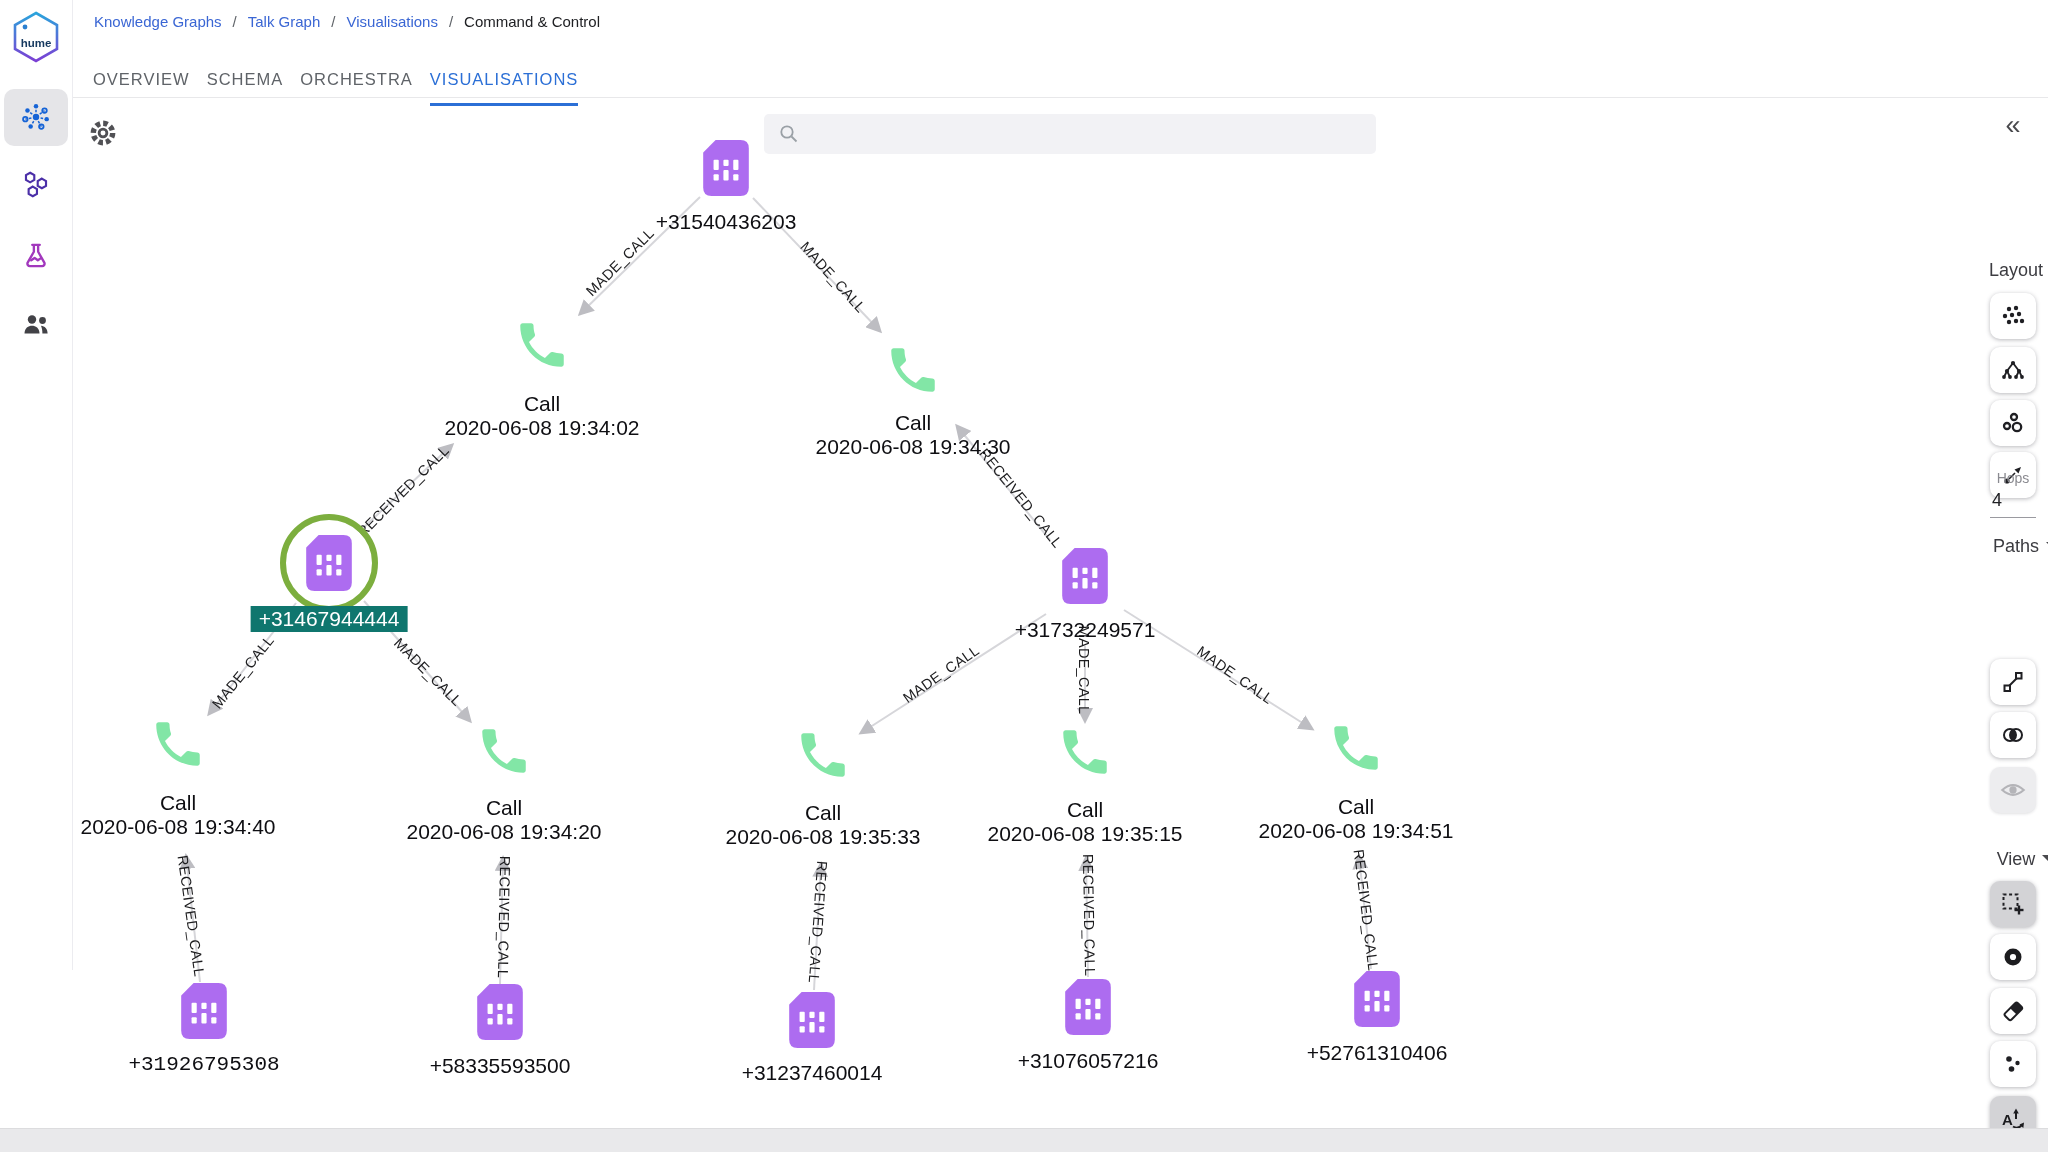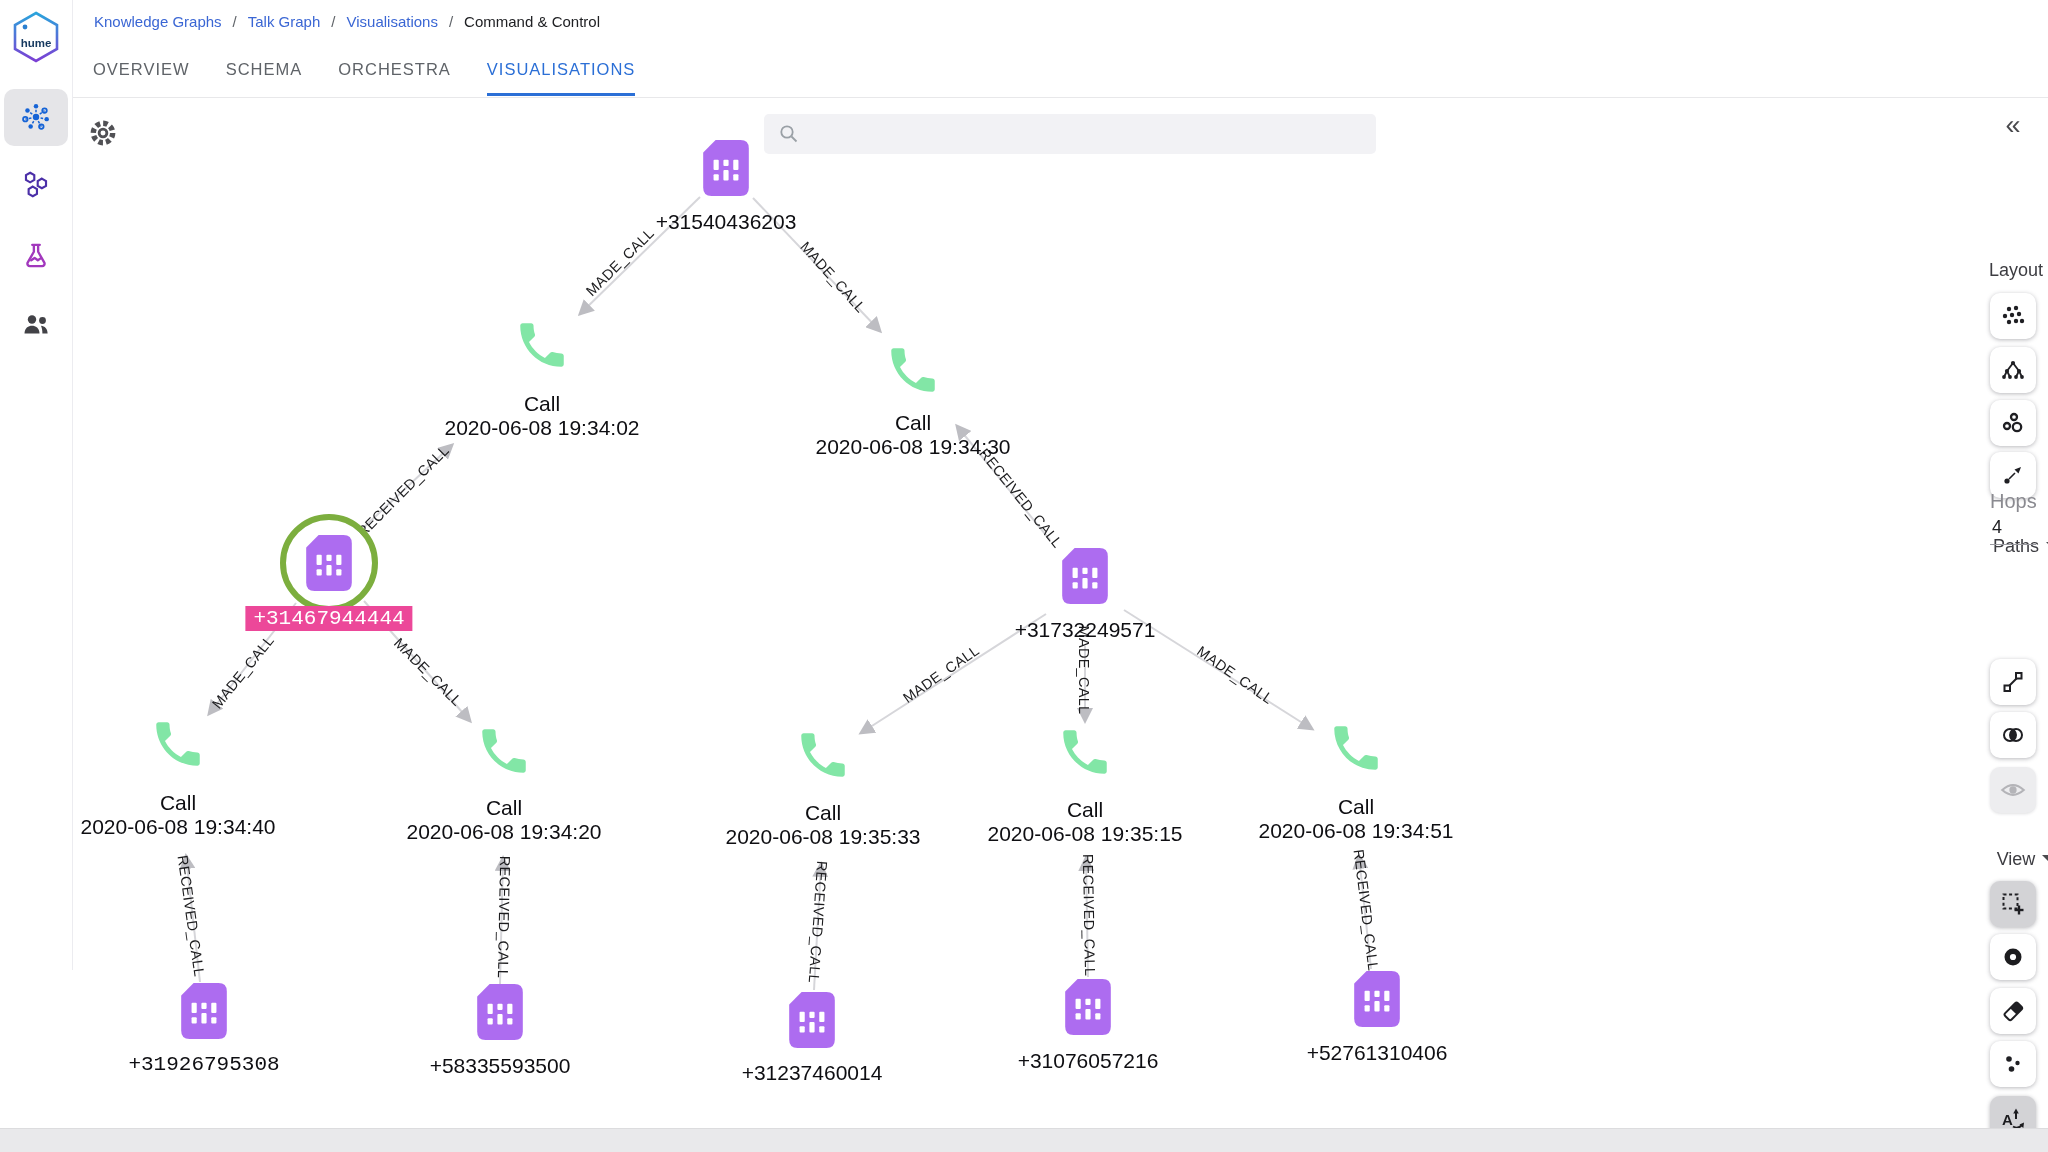--- a/index.html
+++ b/index.html
@@ -10,21 +10,21 @@
            border-right:1px solid #ececf0;z-index:3;}
   .side-active-bg{position:absolute;left:4px;top:89px;width:64px;height:57px;
                   background:#e5e5e8;border-radius:10px;}
   .side-item{position:absolute;left:0;width:72px;display:flex;justify-content:center;cursor:pointer;}
   
   .breadcrumb{position:absolute;left:94px;top:8px;height:26px;display:flex;align-items:center;
               font-size:15px;z-index:3;}
   .crumb-link{color:#3a66d4;cursor:pointer;}
   .crumb-sep{color:#5f6368;margin:0 11px;}
   .crumb-current{color:#202124;font-weight:500;}
-  .tabs{position:absolute;left:93px;top:45px;display:flex;gap:36px;z-index:3;}
+  .tabs{position:absolute;left:93px;top:55px;display:flex;gap:17px;z-index:3;}
   .tab{height:48px;display:flex;align-items:center;font-size:16.5px;font-weight:500;
        letter-spacing:1px;color:#5f6368;border-bottom:3px solid transparent;cursor:pointer;}
   .tab.active{color:#2b6fd6;border-bottom-color:#2b6fd6;}
   .header-hairline{position:absolute;left:72px;top:97px;right:0;height:1px;background:#e8e8ea;z-index:2;}
   .gear{position:absolute;left:89px;top:119px;z-index:3;cursor:pointer;}
   .searchbar{position:absolute;left:764px;top:114px;width:612px;height:40px;background:#f2f2f5;
              border-radius:5px;display:flex;align-items:center;padding-left:14px;box-sizing:border-box;z-index:3;}
   .searchbar input{border:none;outline:none;background:transparent;font-size:16px;flex:1;
                    font-family:"Liberation Sans","DejaVu Sans",sans-serif;margin-left:10px;}
   
@@ -33,21 +33,21 @@
             color:#4a4a4e;cursor:pointer;line-height:1;}
   .ptitle{position:absolute;width:100%;display:flex;justify-content:center;align-items:center;
           gap:7px;font-size:18px;color:#3c3c41;margin-left:11px;}
   .tri{width:0;height:0;border-top:9px solid #4a4a4e;border-left:9px solid transparent;cursor:pointer;}
   .pbtn{position:absolute;left:50%;transform:translateX(-50%);width:46px;height:46px;background:#fff;
         border-radius:10px;box-shadow:0 1px 4px rgba(50,50,60,.35);display:flex;align-items:center;
         justify-content:center;cursor:pointer;}
   .pbtn.active{background:#d3d3d6;}
   .pbtn.disabled{background:#ededef;box-shadow:0 1px 3px rgba(50,50,60,.15);cursor:default;}
   .hops{position:absolute;top:372px;left:50%;transform:translateX(-50%);width:46px;}
-  .hops .hlabel{font-size:20px;color:#8a8a90;text-align:center;margin-top:20px;}
+  .hops .hlabel{font-size:14px;color:#8a8a90;text-align:center;}
   .hops .hvalue{font-size:18px;color:#202124;border-bottom:1px solid #9a9aa0;padding:4px 2px 6px 2px;}
   
   #canvas{position:absolute;left:0;top:0;width:2048px;height:1152px;z-index:1;}
   .edge-label{position:absolute;font-size:14.5px;color:#1c1c1e;white-space:nowrap;
               transform:translate(-50%,-50%) rotate(var(--r));letter-spacing:.3px;}
   .node-icon{position:absolute;cursor:pointer;}
   .ring{position:absolute;width:86px;height:86px;border:6px solid #7aa93a;border-radius:50%;}
   .nlabel{position:absolute;transform:translateX(-50%);font-size:21px;color:#0e0e12;
           white-space:nowrap;text-align:center;cursor:pointer;}
   .nlabel.selected{background:#7cae3e;color:#fff;padding:1px 8px;}
@@ -112,21 +112,21 @@
 <path d="M12 0 H36 Q44 0 44 8 V46 Q44 54 36 54 H8 Q0 54 0 46 V12 Z" fill="#ad6cf0"></path>
 <g fill="#fff">
           <rect x="10" y="19" width="5" height="10" rx="1"></rect>
           <rect x="19.5" y="19" width="5" height="6" rx="1"></rect>
 <rect x="29" y="19" width="5" height="10" rx="1"></rect>
           <rect x="10" y="33" width="5" height="6" rx="1"></rect>
 <rect x="19.5" y="29" width="5" height="10" rx="1"></rect>
           <rect x="29" y="33" width="5" height="6" rx="1"></rect>
         </g>
       </svg></div>
-    <div class="nlabel selected" style="left:329px;top:606px;background:#ec4899;font-family:Liberation Mono, monospace;">+31467944444</div>
+    <div class="nlabel selected" style="left:329px;top:606px;background:#0f766e;">+31467944444</div>
     <div class="node-icon" style="left:1062px;top:548px"><svg width="46" height="56" viewBox="0 0 44 54">
 <path d="M12 0 H36 Q44 0 44 8 V46 Q44 54 36 54 H8 Q0 54 0 46 V12 Z" fill="#ad6cf0"></path>
 <g fill="#fff">
           <rect x="10" y="19" width="5" height="10" rx="1"></rect>
           <rect x="19.5" y="19" width="5" height="6" rx="1"></rect>
 <rect x="29" y="19" width="5" height="10" rx="1"></rect>
           <rect x="10" y="33" width="5" height="6" rx="1"></rect>
 <rect x="19.5" y="29" width="5" height="10" rx="1"></rect>
           <rect x="29" y="33" width="5" height="6" rx="1"></rect>
         </g>

